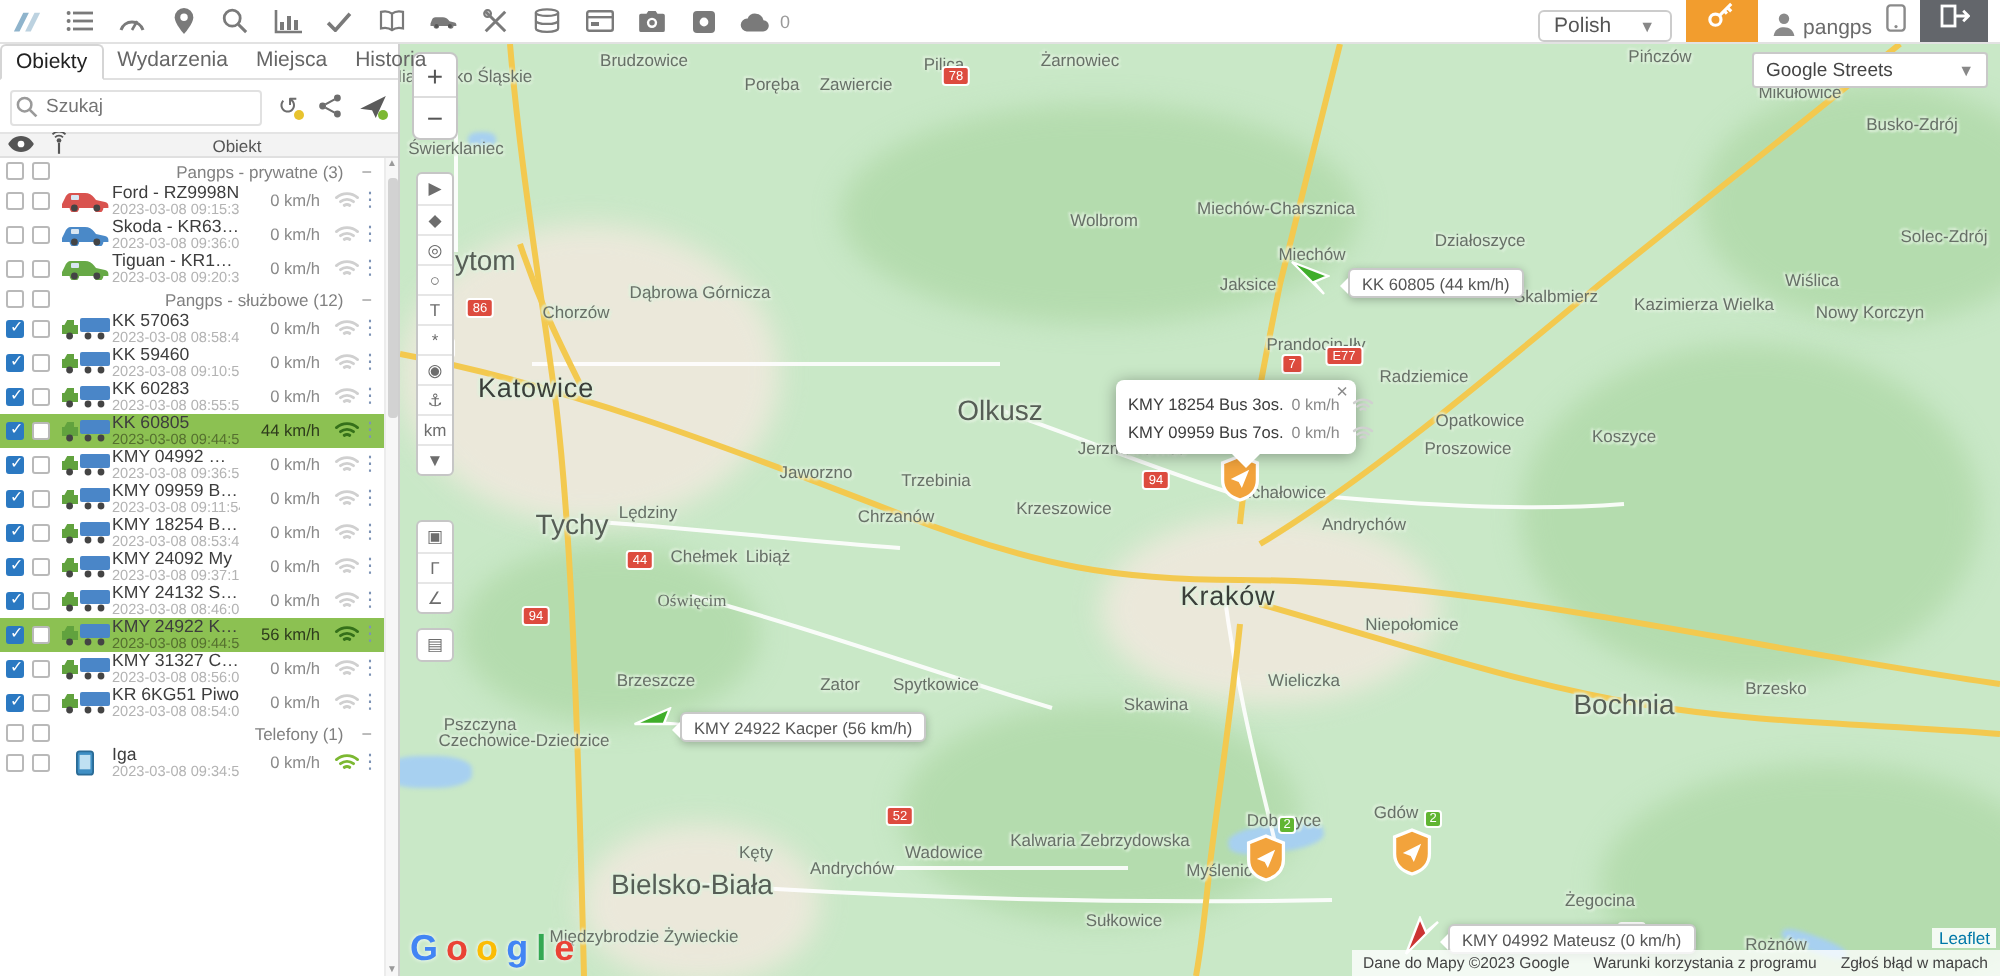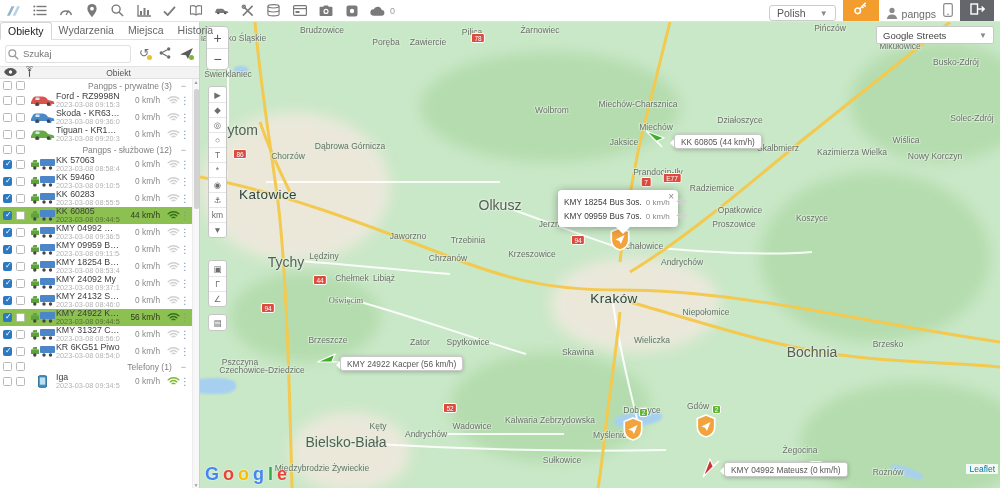--- a/index.html
+++ b/index.html
@@ -1179,14 +1179,19 @@
         <span style="color: rgb(251, 188, 5);">o</span>
       
         <span style="color: rgb(66, 133, 244);">g</span>
       
         <span style="color: rgb(52, 168, 83);">l</span>
       
         <span style="color: rgb(234, 67, 53);">e</span>
       
     </div>
     <span class="leaflet-link">Leaflet</span>
+    <div class="attrib">
+      <span>Dane do Mapy ©2023 Google</span>
+      <span class="alink">Warunki korzystania z programu</span>
+      <span class="alink">Zgłoś błąd w mapach</span>
+    </div>
   </main>
 </div>
 
 </body></html>

